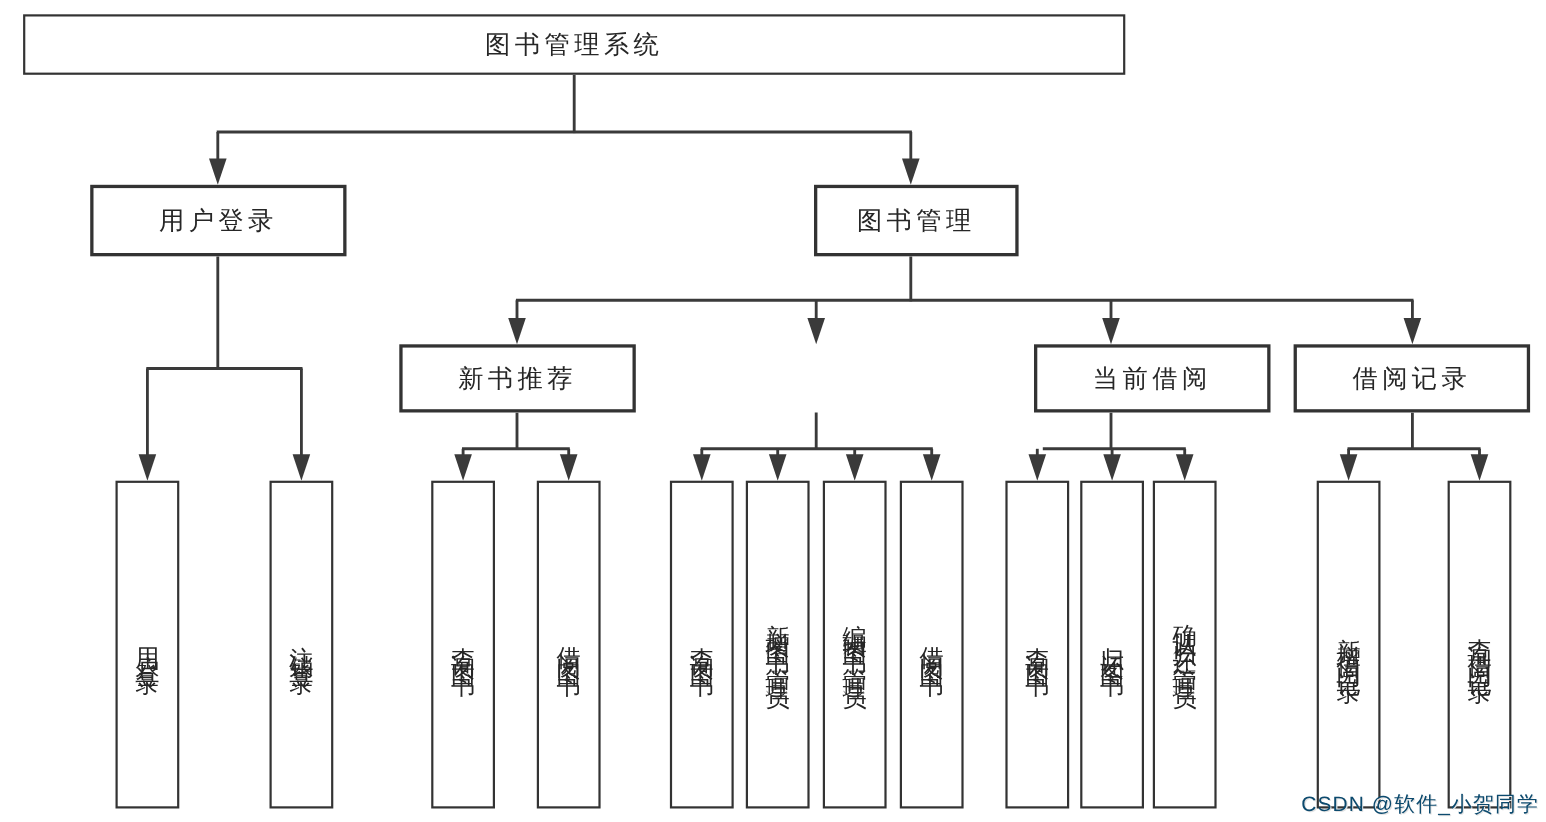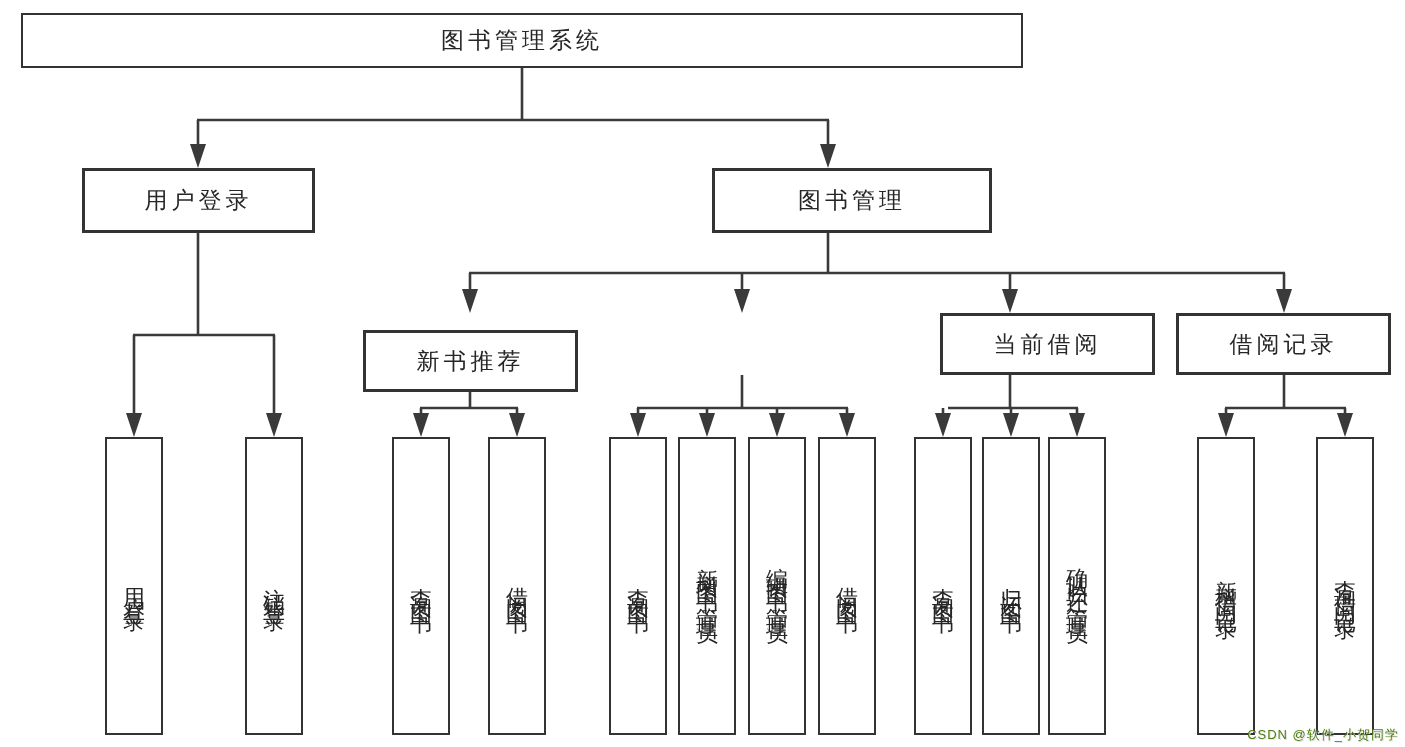--- a/index.html
+++ b/index.html
@@ -33,23 +33,23 @@
     text-orientation:mixed;
     font-size:22px;
     letter-spacing:8px;
     line-height:1;
   }
   #watermark{
     position:absolute;
     right:6px;
     bottom:3px;
     z-index:3;
-    font-size:13px;
+    font-size:19px;
     letter-spacing:1px;
-    color:#4d7c0f;
+    color:#0c4a6e;
     text-shadow:1px 1px 0 #e3e3e3;
   }
 </style>
 </head>
 <body>
 
 <div id="canvas">
 
   <svg id="connectors" width="1405" height="747" viewBox="0 0 1405 747">
       <line x1="522" y1="68" x2="522" y2="121" stroke="#3a3a3a" stroke-width="2.6"></line>
@@ -102,23 +102,23 @@
       <polygon points="1069,413 1085,413 1077,437" fill="#3a3a3a"></polygon>
       <line x1="1226" y1="408" x2="1226" y2="419" stroke="#3a3a3a" stroke-width="2.6"></line>
       <polygon points="1218,413 1234,413 1226,437" fill="#3a3a3a"></polygon>
       <line x1="1345" y1="408" x2="1345" y2="419" stroke="#3a3a3a" stroke-width="2.6"></line>
       <polygon points="1337,413 1353,413 1345,437" fill="#3a3a3a"></polygon>
     </svg>
 
   <div class="box hbox root" style="left:21px;top:13px;width:1002px;height:55px">图书管理系统</div>
 
   <div class="box hbox" style="left:82px;top:168px;width:233px;height:65px">用户登录</div>
-  <div class="box hbox" style="left:712px;top:168px;width:280px;height:65px">图书管理</div>
+  <div class="box hbox" style="left:740px;top:168px;width:186px;height:65px">图书管理</div>
 
-  <div class="box hbox" style="left:363px;top:330px;width:215px;height:62px">新书推荐</div>
+  <div class="box hbox" style="left:363px;top:313px;width:215px;height:62px">新书推荐</div>
   <div class="box hbox" style="left:940px;top:313px;width:215px;height:62px">当前借阅</div>
   <div class="box hbox" style="left:1176px;top:313px;width:215px;height:62px">借阅记录</div>
 
   <div class="box vbox" style="left:105px;top:437px;width:58px;height:298px">用户登录</div>
   <div class="box vbox" style="left:245px;top:437px;width:58px;height:298px">注销登录</div>
 
   <div class="box vbox" style="left:392px;top:437px;width:58px;height:298px">查询图书</div>
   <div class="box vbox" style="left:488px;top:437px;width:58px;height:298px">借阅图书</div>
 
   <div class="box vbox" style="left:609px;top:437px;width:58px;height:298px">查询图书</div>

